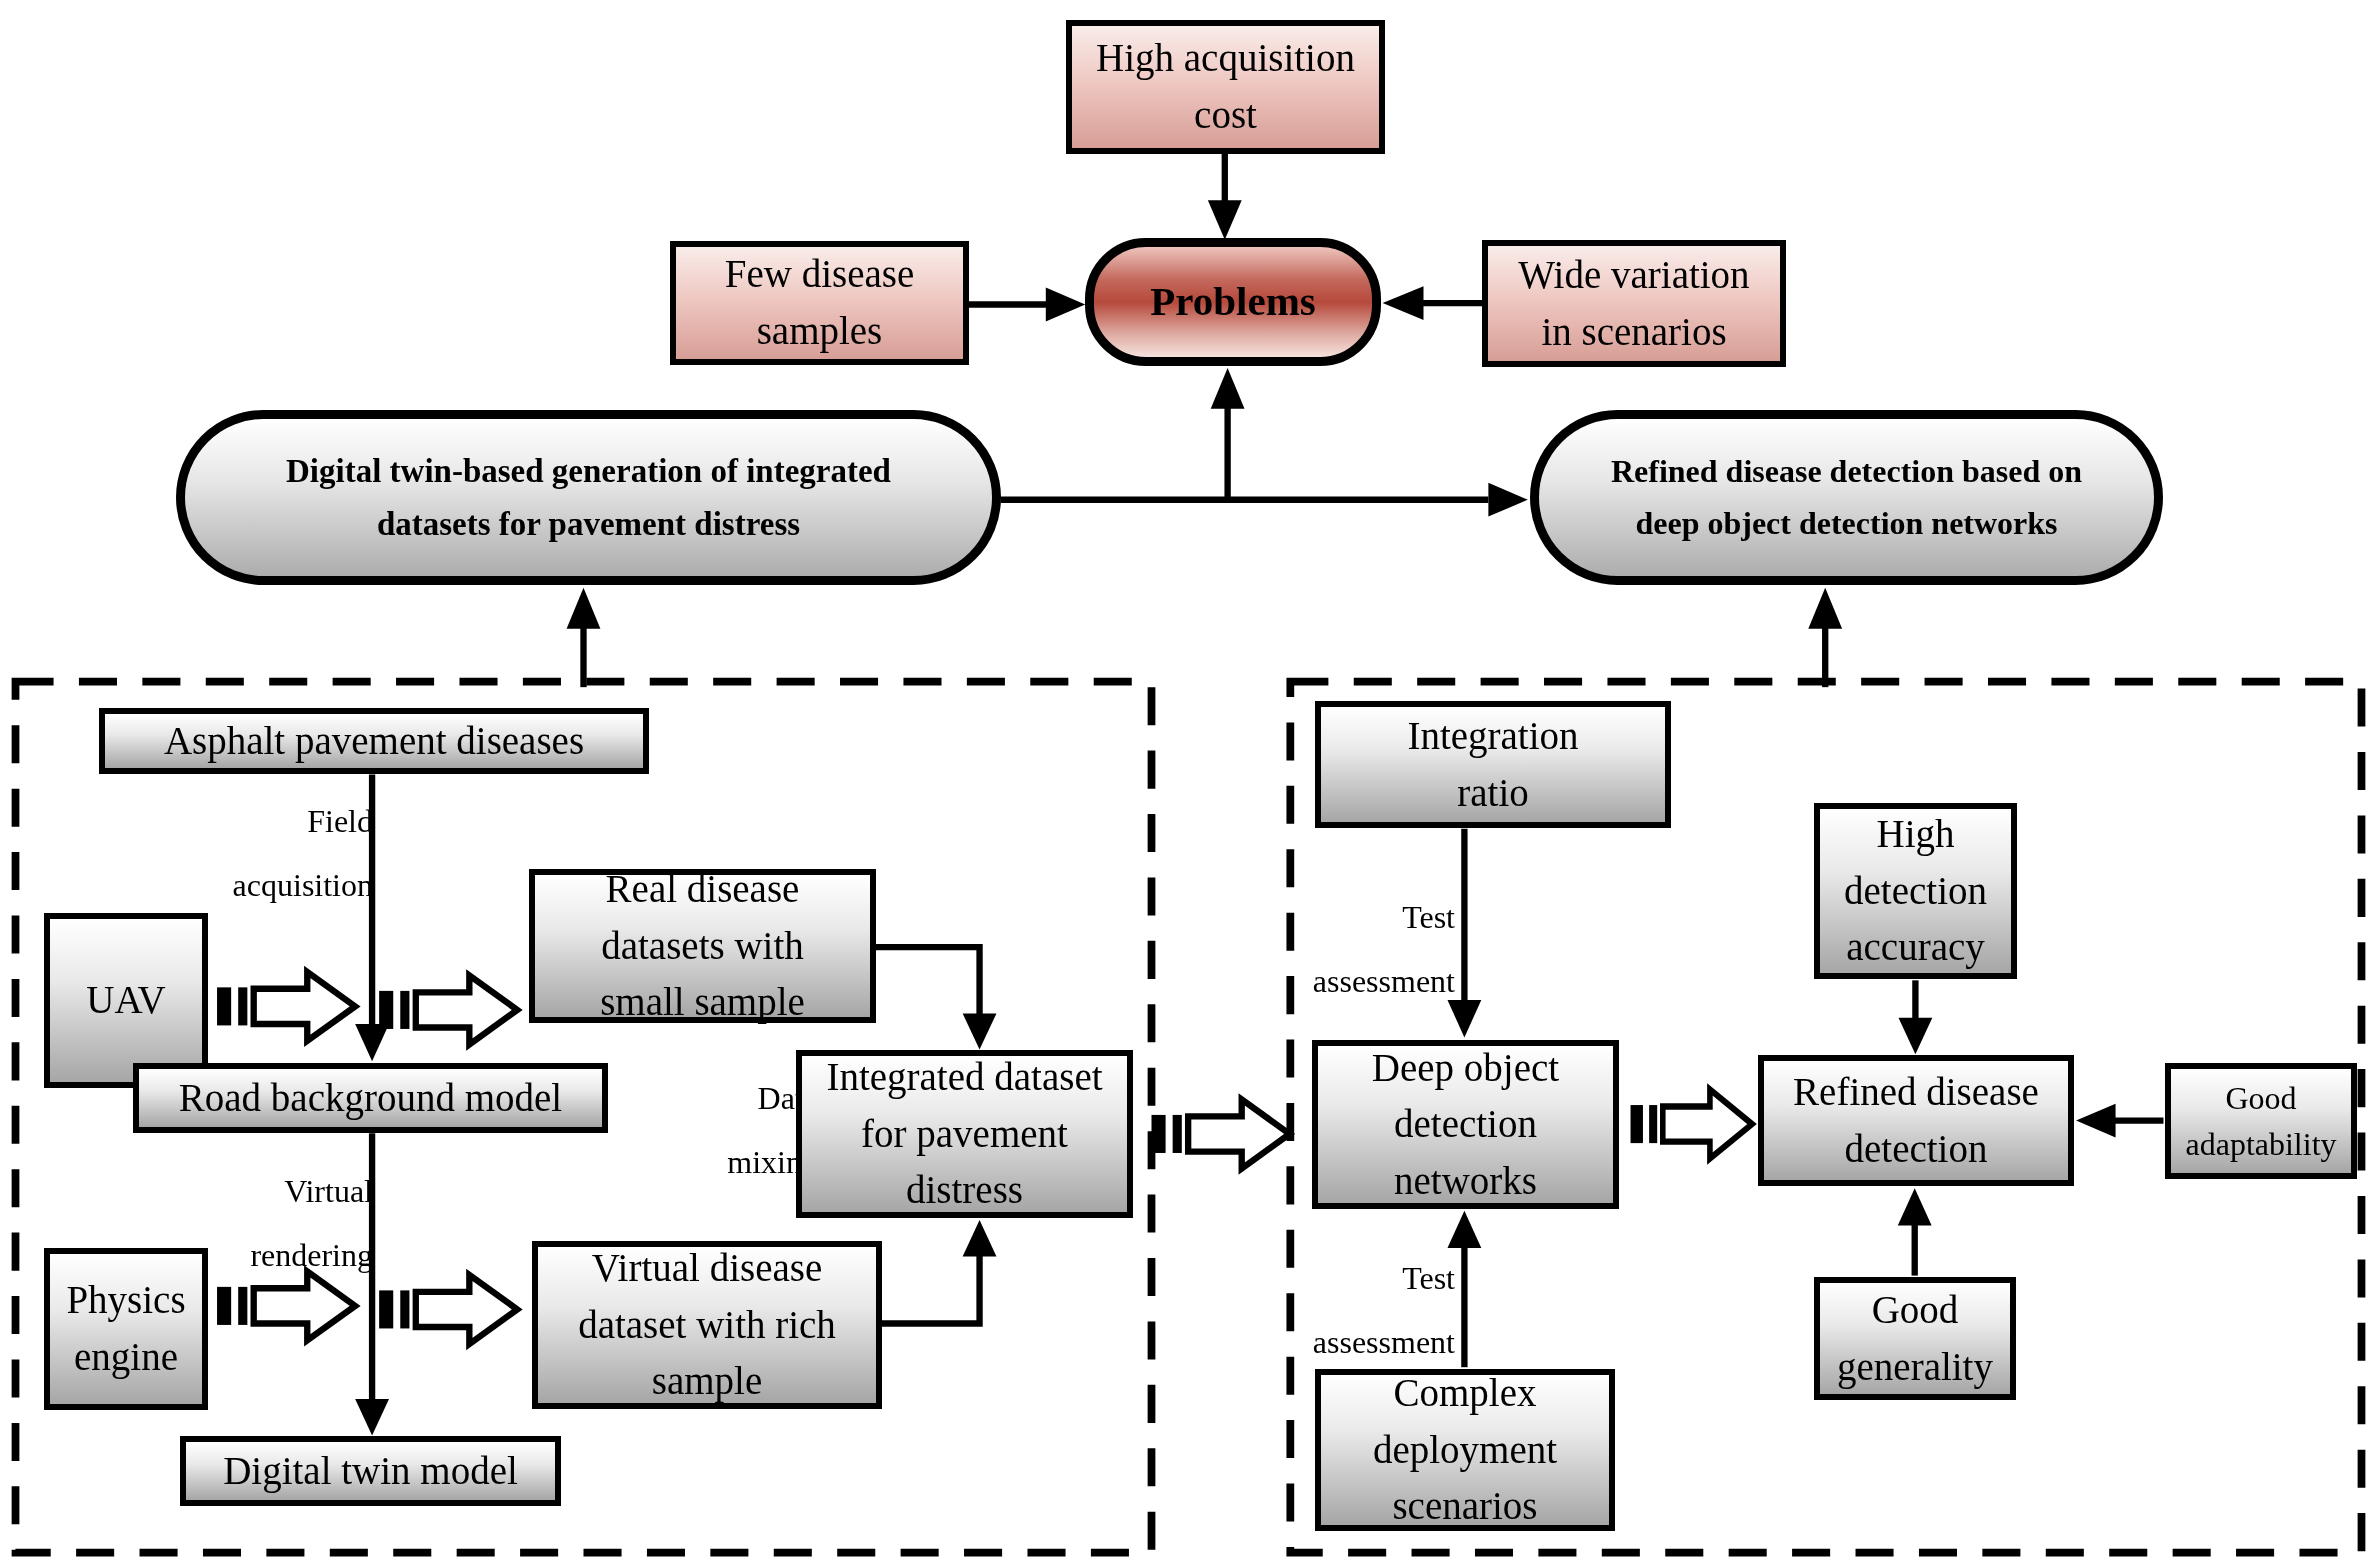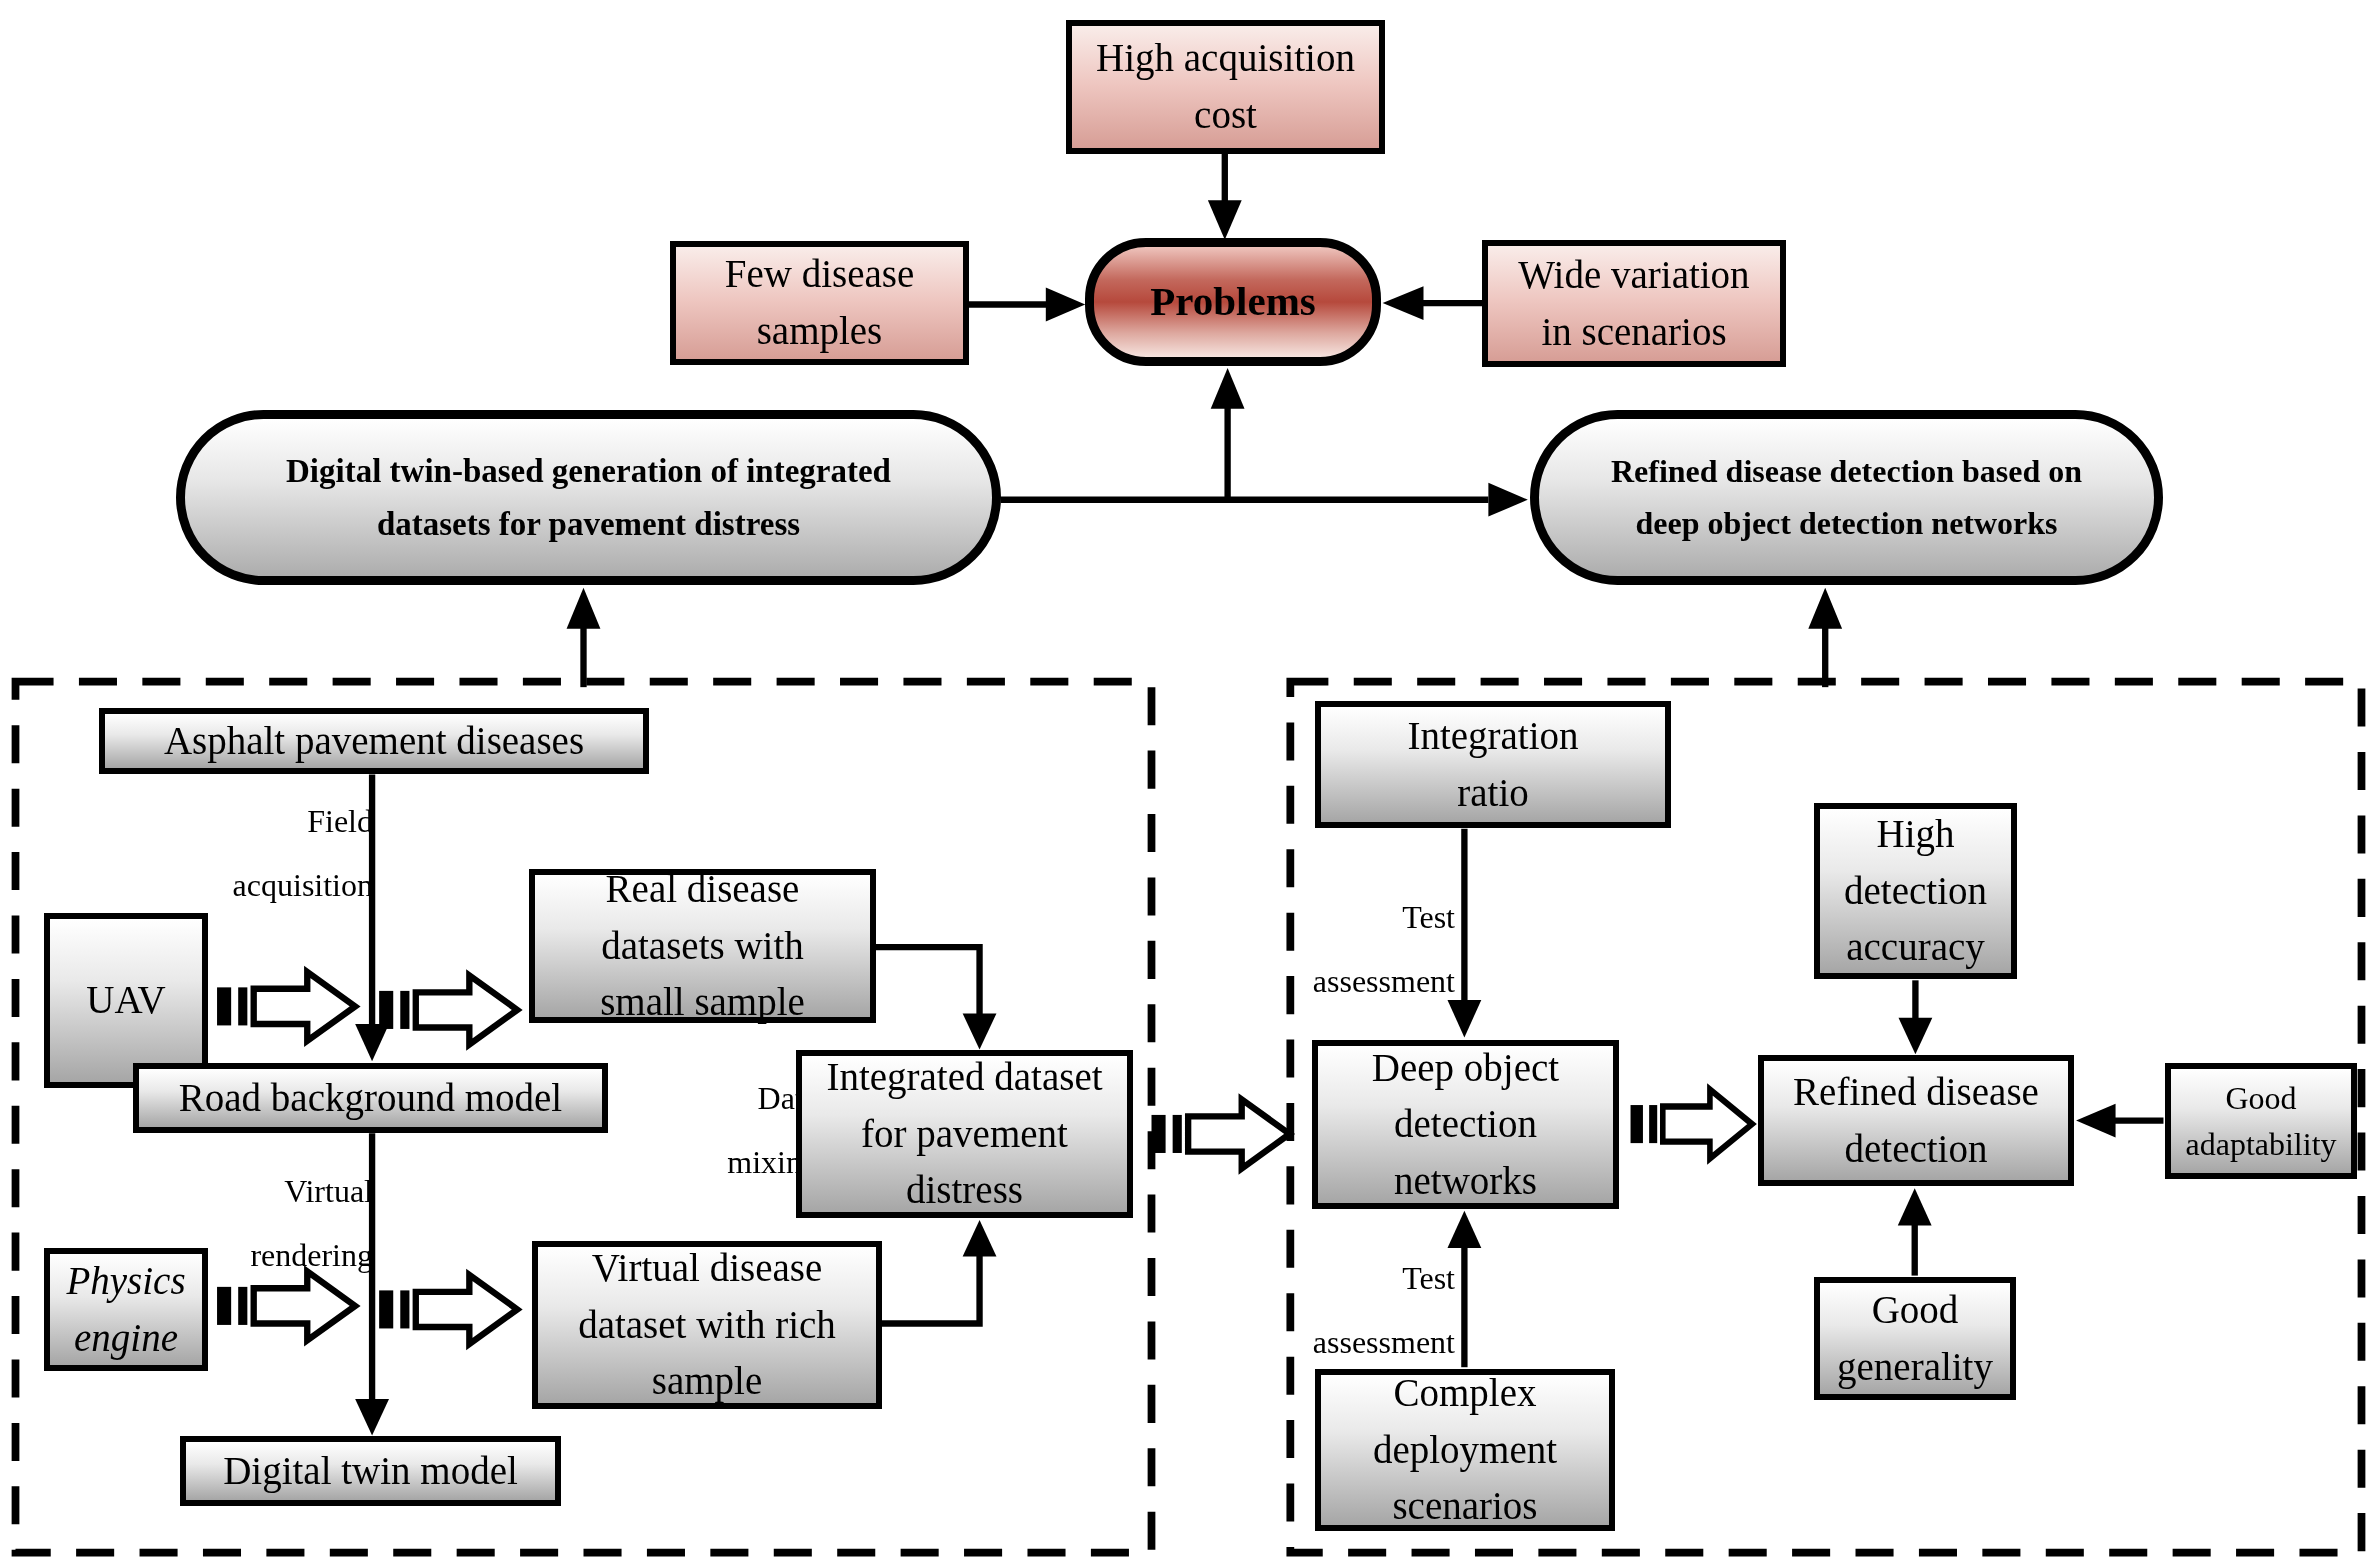--- a/index.html
+++ b/index.html
@@ -118,21 +118,21 @@
   <div class="lbl" style="left:656px;top:1066px;width:162px;">Data
 mixing</div>
 
   <div class="node gray" style="left:796px;top:1050px;width:337px;height:168px;">Integrated dataset
 for pavement
 distress</div>
 
   <div class="lbl" style="left:197px;top:1159px;width:176px;">Virtual
 rendering</div>
 
-  <div class="node gray" style="left:44px;top:1248px;width:164px;height:123px;font-style:italic;">Physics
+  <div class="node gray" style="left:44px;top:1248px;width:164px;height:162px;">Physics
 engine</div>
 
   <div class="node gray" style="left:532px;top:1241px;width:350px;height:168px;">Virtual disease
 dataset with rich
 sample</div>
 
   <div class="node gray" style="left:180px;top:1436px;width:381px;height:70px;">Digital twin model</div>
 
   <div class="node gray" style="left:1315px;top:701px;width:356px;height:127px;">Integration
 ratio</div>

